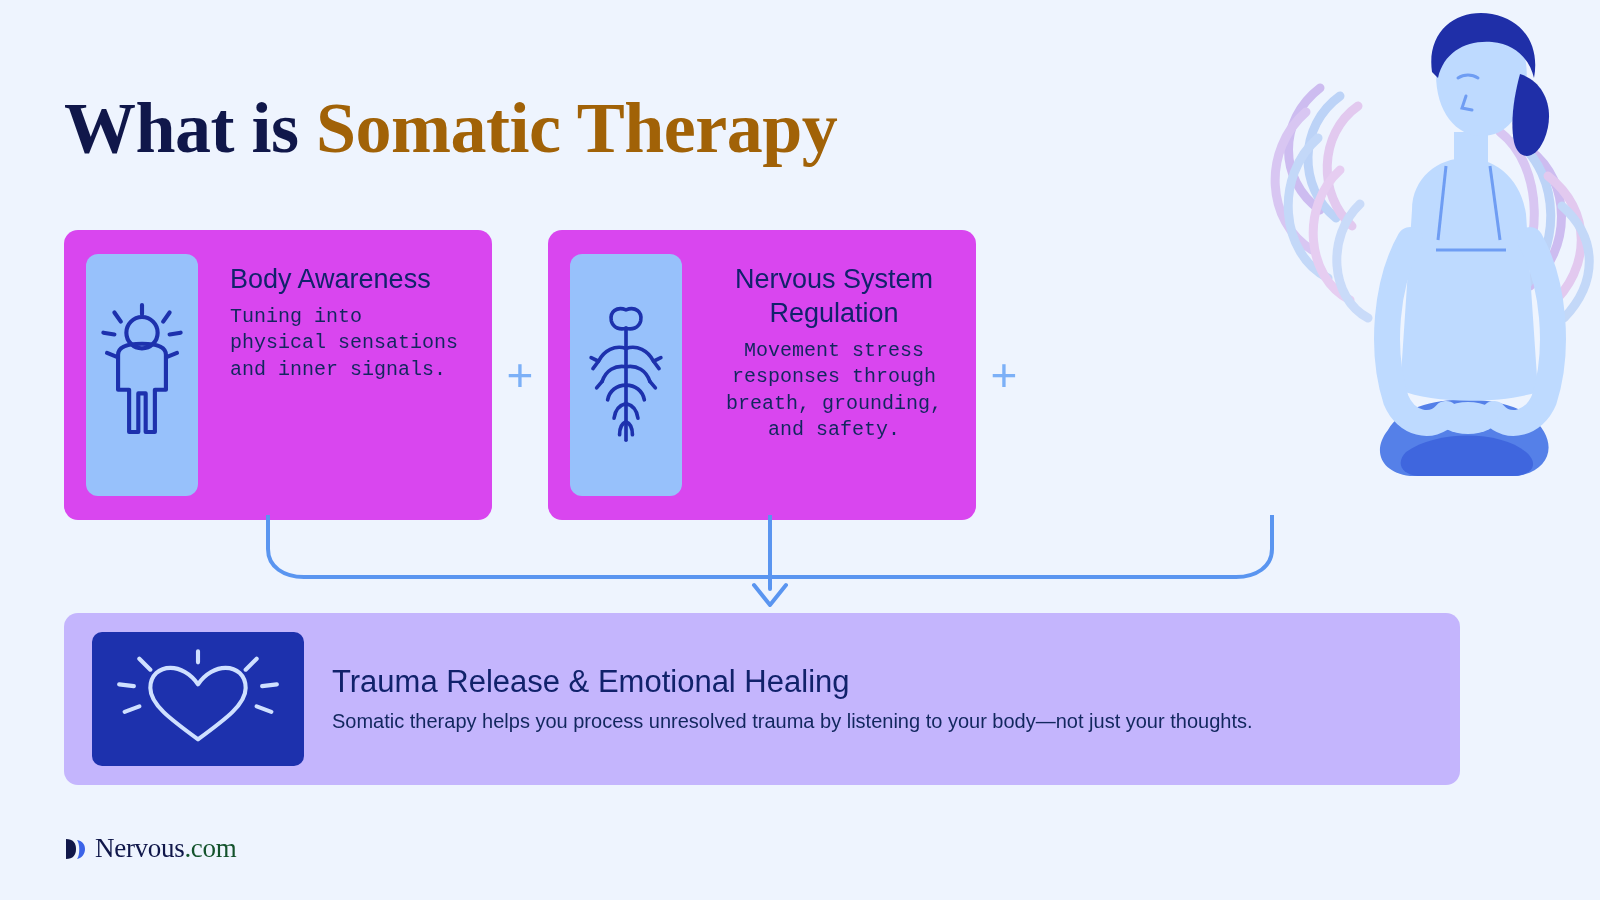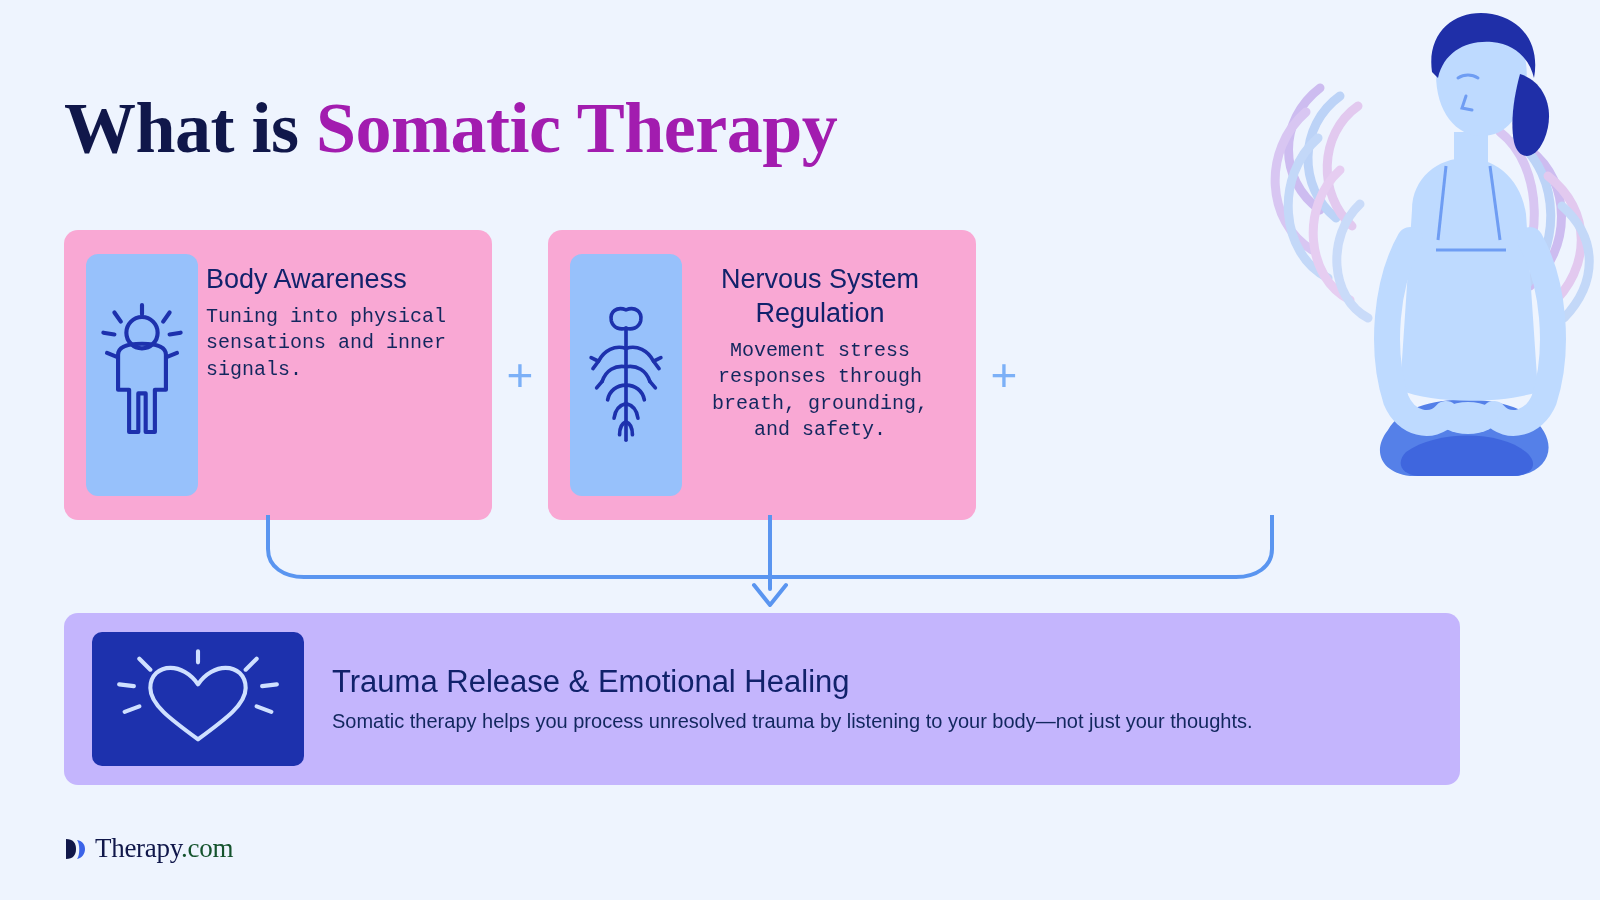--- a/index.html
+++ b/index.html
@@ -23,21 +23,21 @@
     position: absolute;
     left: 64px;
     top: 92px;
     font-family: "Liberation Serif", serif;
     font-size: 72px;
     line-height: 1.0;
     color: #10174a;
     white-space: nowrap;
     letter-spacing: -0.5px;
   }
-  #title .accent { color: #a21caf; text-align: center; }
+  #title .accent { color: #a16207; text-align: center; }
 
   
   #artwork {
     position: absolute;
     right: 0;
     top: 0;
     width: 400px;
     height: 540px;
     pointer-events: none;
   }
@@ -46,27 +46,27 @@
   #cards-row {
     position: absolute;
     left: 64px;
     top: 230px;
     width: 1396px;
     height: 290px;
     display: flex;
     align-items: center;
   }
   .card {
-    background: #f9a8d4;
+    background: #d946ef;
     border-radius: 14px;
     height: 290px;
     display: flex;
     align-items: flex-start;
     padding: 24px 22px;
-    gap: 8px;
+    gap: 32px;
   }
   .card.c1 { width: 428px; }
   .card.c2 { width: 428px; text-align: center; }
   .card.c3 { width: 428px; }
 
   .icon-tile {
     flex: 0 0 auto;
     width: 112px;
     height: 242px;
     background: #97c1fb;
@@ -287,17 +287,17 @@
       <div id="banner-desc">Somatic therapy helps you process unresolved trauma by listening to your body—not just your thoughts.</div>
     </div>
   </div>
 
   <div id="footer">
     <svg id="footer-mark" viewBox="0 0 22 24">
       <path d="M2 2 C 9 2, 12 6, 12 12 C 12 18, 9 22, 2 22 Z" fill="#10174a"></path>
       <path d="M13 3 C 19 4, 21 8, 21 12 C 21 17, 18 21, 13 22 C 16 18, 16 7, 13 3 Z" fill="#3b63e8"></path>
     </svg>
     <div id="footer-text">
-      <span>Therapy</span><span class="dotcom">.com</span>
+      <span>Nervous</span><span class="dotcom">.com</span>
     </div>
   </div>
 
 </div>
 
 </body></html>

